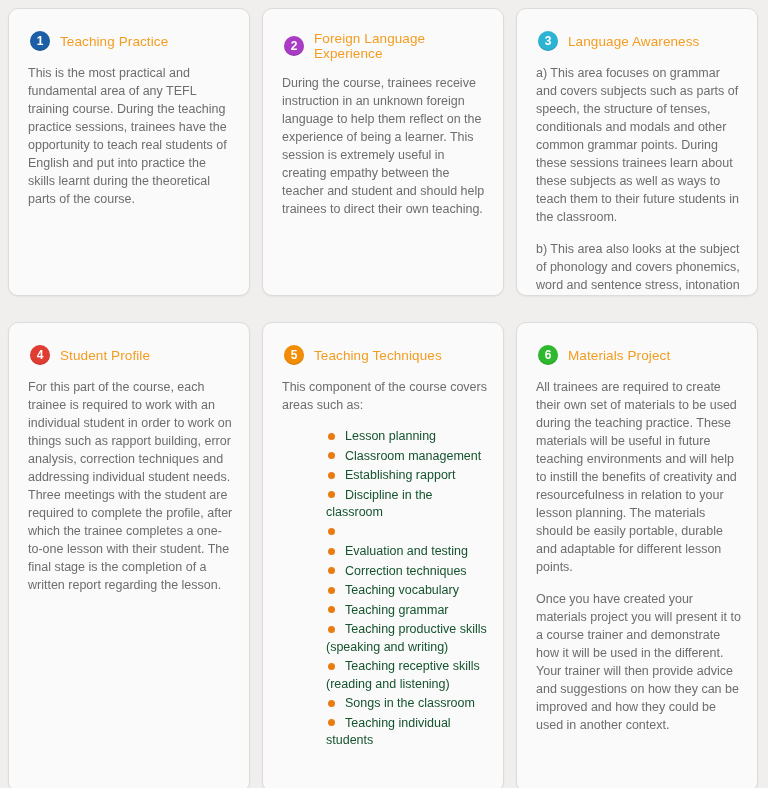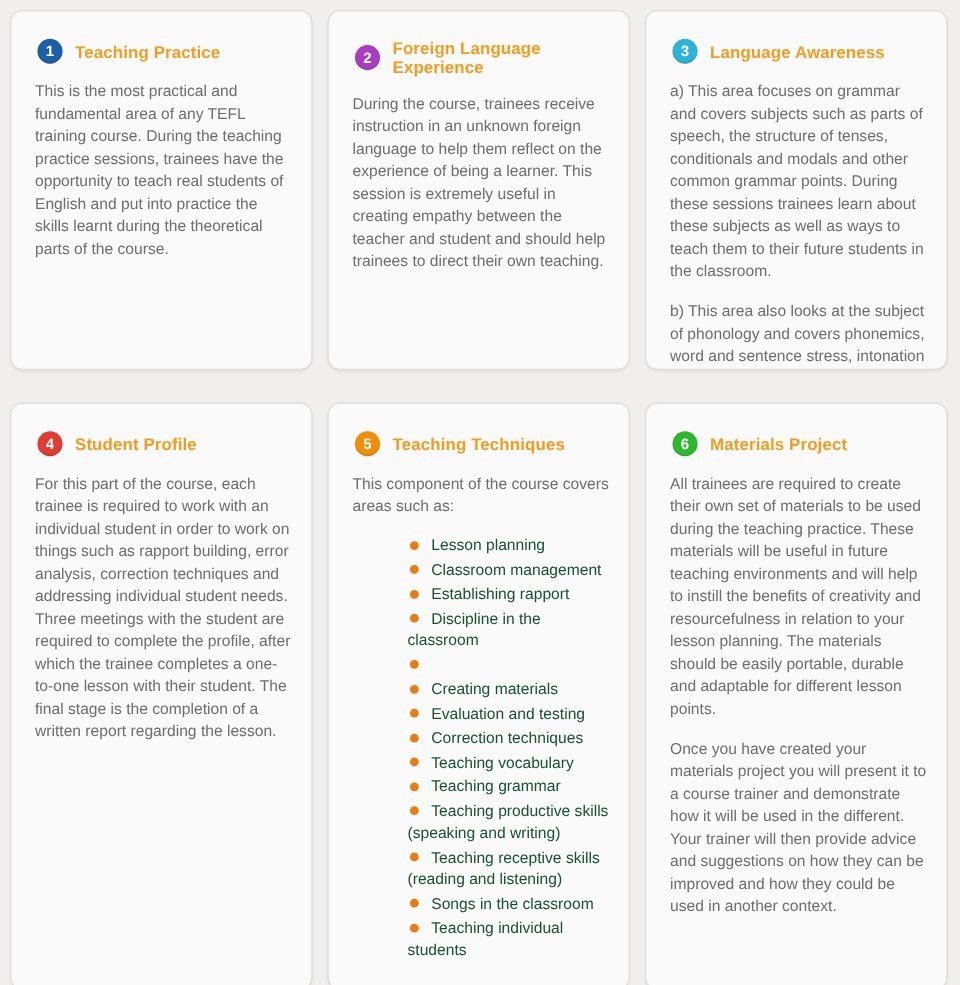--- a/index.html
+++ b/index.html
@@ -43,21 +43,21 @@
     font-size: 12px;
     font-weight: bold;
     display: flex;
     align-items: center;
     justify-content: center;
     box-shadow: inset 0 -1px 1px rgba(0,0,0,0.15);
   }
   .card-title {
     margin: 0;
     font-size: 13.5px;
-    font-weight: bold;
+    font-weight: normal;
     color: #f39c1f;
     letter-spacing: 0.1px;
   }
   .card p {
     margin: 0 0 14px 0;
     font-size: 12.5px;
     line-height: 18px;
     color: #6d6d6d;
   }
   .course-list {
@@ -125,21 +125,20 @@
       <span class="num-badge" style="background: rgb(242, 141, 5);">5</span>
       <h2 class="card-title">Teaching Techniques</h2>
     </header>
     <p>This component of the course covers areas such as:</p>
     <ul class="course-list">
       <li><span class="dot"></span><span>Lesson planning</span></li>
       <li><span class="dot"></span><span>Classroom management</span></li>
       <li><span class="dot"></span><span>Establishing rapport</span></li>
       <li><span class="dot"></span><span>Discipline in the classroom</span></li>
       <li><span class="dot"></span></li>
-      <li><span class="dot"></span><span>Creating materials</span></li>
       <li><span class="dot"></span><span>Evaluation and testing</span></li>
       <li><span class="dot"></span><span>Correction techniques</span></li>
       <li><span class="dot"></span><span>Teaching vocabulary</span></li>
       <li><span class="dot"></span><span>Teaching grammar</span></li>
       <li><span class="dot"></span><span>Teaching productive skills (speaking and writing)</span></li>
       <li><span class="dot"></span><span>Teaching receptive skills (reading and listening)</span></li>
       <li><span class="dot"></span><span>Songs in the classroom</span></li>
       <li><span class="dot"></span><span>Teaching individual students</span></li>
     </ul>
   </section>

